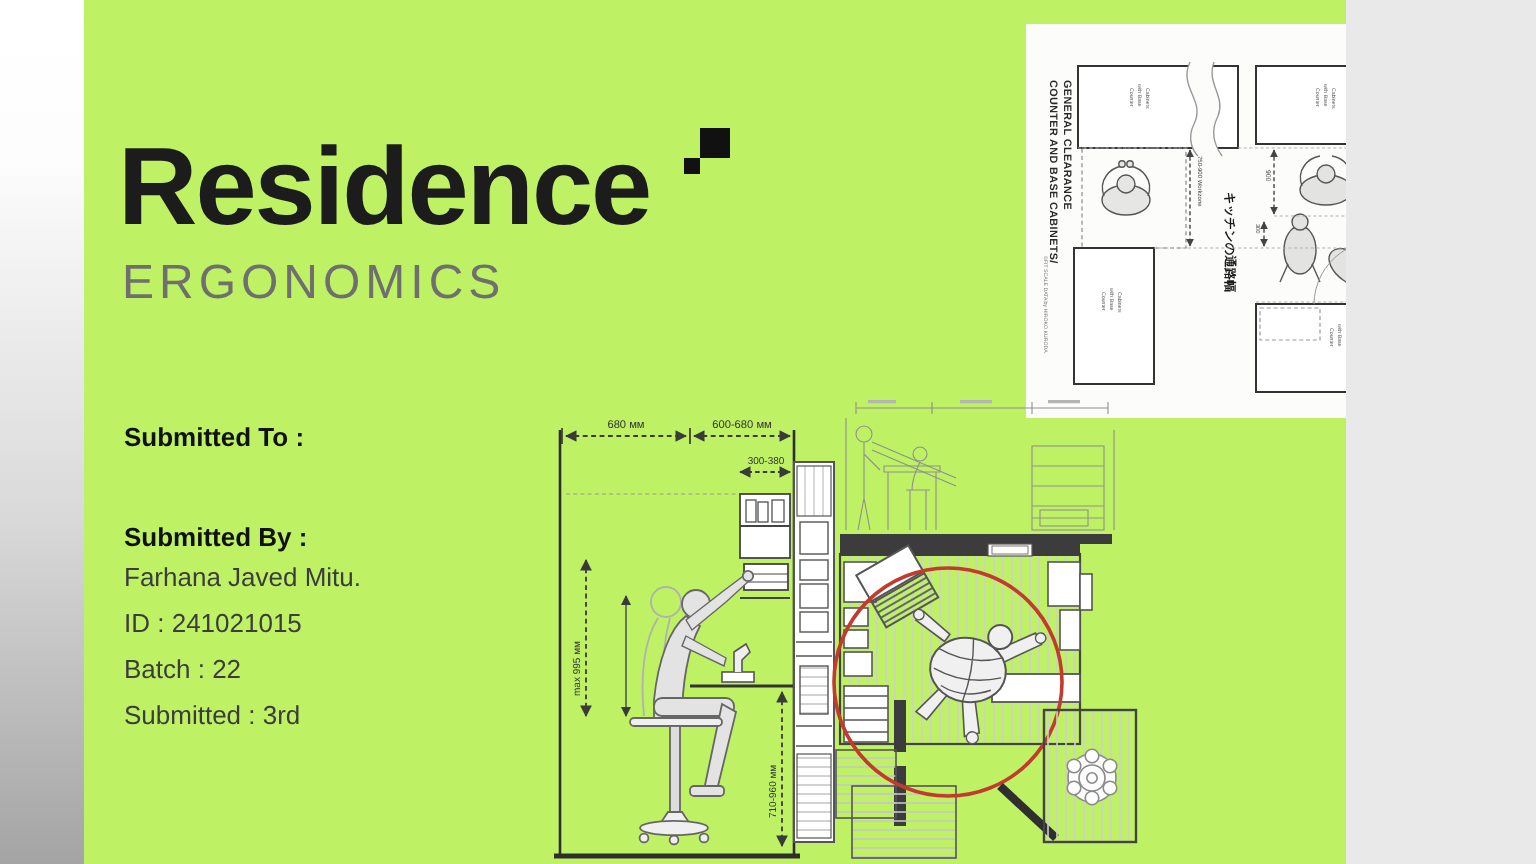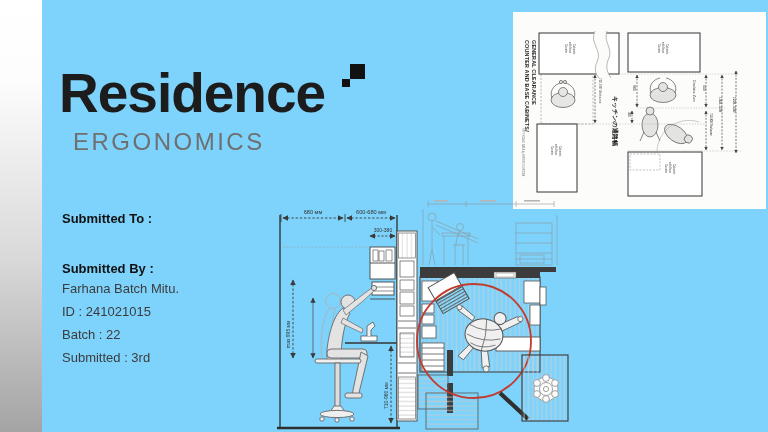--- a/index.html
+++ b/index.html
@@ -1,32 +1,32 @@
 <!DOCTYPE html>
 <html><head>
 <meta charset="utf-8">
 <style>
   html,body{margin:0;padding:0;background:#e9e9e9;}
   .slide{
-    position:relative;width:768px;height:432px;background:#7dd3fc;
+    position:relative;width:673px;height:432px;background:#bef264;
     overflow:hidden;font-family:"Liberation Sans",sans-serif;
   }
   .grad-bar{
     position:absolute;left:0;top:0;width:42px;height:432px;
     background:linear-gradient(to bottom,#ffffff 0%,#fdfdfd 18%,#d9d9d9 60%,#a4a4a4 100%);
   }
   .title{
     position:absolute;left:59px;top:66px;font-size:55px;font-weight:700;
     color:#1c1c1c;letter-spacing:-1px;line-height:1;
   }
   .sq-big{position:absolute;left:350px;top:64px;width:15px;height:15px;background:#111;}
   .sq-small{position:absolute;left:342px;top:79px;width:8px;height:8px;background:#111;}
   .subtitle{
     position:absolute;left:61px;top:128px;font-size:24px;color:#6f6f6f;
-    letter-spacing:2.5px;font-weight:400;margin-left:12px;
+    letter-spacing:2.5px;font-weight:400;
   }
   .submit-block{position:absolute;left:62px;top:212px;font-size:13px;color:#3c3c3c;}
   .submit-block .lbl{font-weight:700;color:#111;margin:0 0 6px 0;}
   .submit-block p{margin:0 0 9px 0;line-height:14px;}
   .gap{height:30px;}
   svg text{font-family:"Liberation Sans",sans-serif;}
   .diagram{position:absolute;}
   #scan{left:513px;top:12px;}
   #side{left:277px;top:202px;}
   #plan{left:396px;top:197px;}
@@ -40,21 +40,21 @@
 
   <div class="title">Residence</div>
   <div class="sq-big"></div>
   <div class="sq-small"></div>
   <div class="subtitle">ERGONOMICS</div>
 
   <div class="submit-block">
     <p class="lbl">Submitted To :</p>
     <div class="gap"></div>
     <p class="lbl">Submitted By :</p>
-    <p>Farhana Batch Mitu.</p>
+    <p>Farhana Javed Mitu.</p>
     <p>ID : 241021015</p>
     <p>Batch : 22</p>
     <p>Submitted : 3rd</p>
   </div>
 
   <svg id="scan" class="diagram" width="253" height="197" viewBox="0 0 253 197">
     <defs>
       <marker id="arrS" viewBox="0 0 10 10" refX="9" refY="5" markerWidth="5.5" markerHeight="5.5" orient="auto-start-reverse">
         <path d="M0,0 L10,5 L0,10 z" fill="#444"></path>
       </marker>

